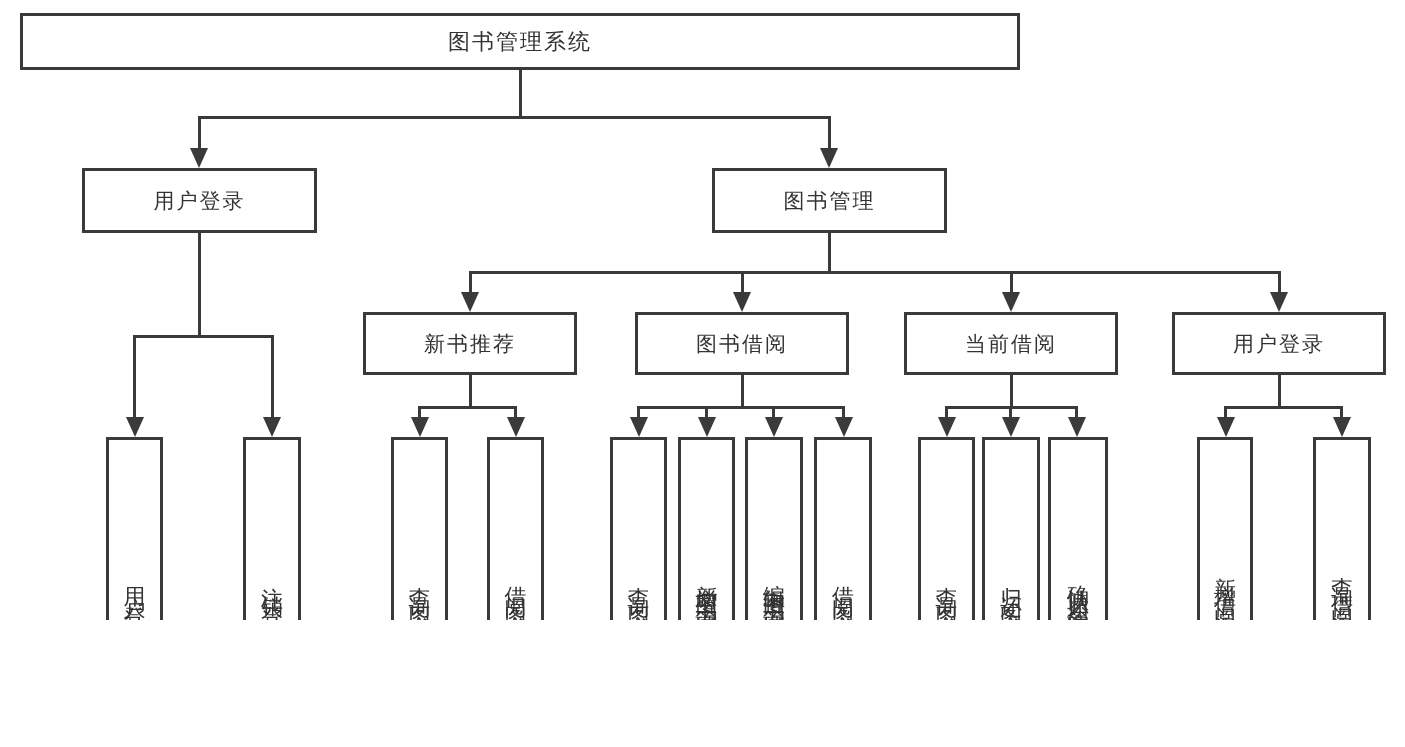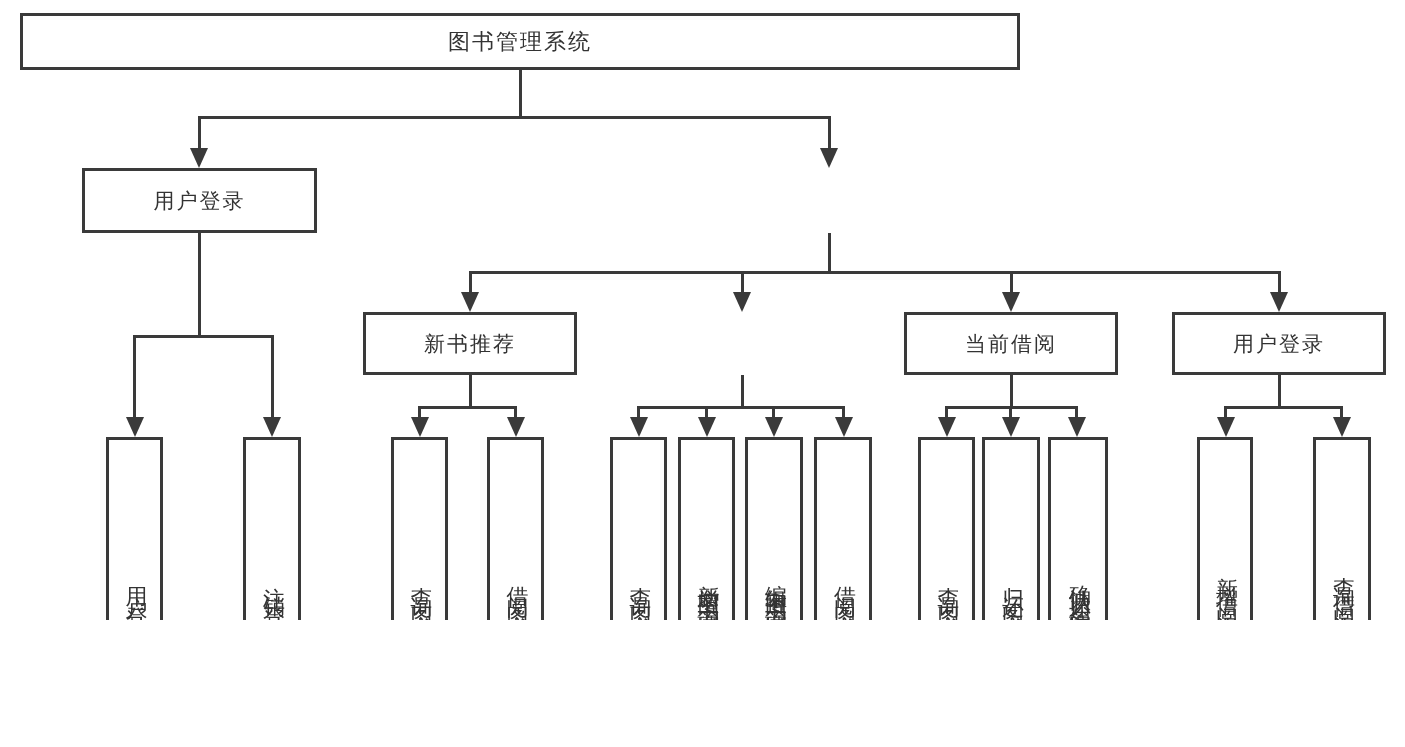--- a/index.html
+++ b/index.html
@@ -1,20 +1,20 @@
 <!DOCTYPE html>
 <html style="--line: #3a3a3a; --text: #333333; --bg: #ffffff; --wm: #c6c6c6;"><head>
 <meta charset="utf-8">
 <style>
   html,body{margin:0;padding:0;background:#fff;}
   #canvas{
     position:relative;
     width:1405px;height:620px;
     background:var(--bg,#ffffff);
-    font-family:Liberation Mono, monospace;
+    font-family:Liberation Sans, sans-serif;
     overflow:hidden;
   }
   .box{
     position:absolute;
     box-sizing:border-box;
     border:3px solid var(--line,#3a3a3a);
     background:#fff;
     display:flex;
     align-items:center;
     justify-content:center;
@@ -59,22 +59,24 @@
   }
 </style>
 </head>
 <body>
 
 <div id="canvas">
 
   <div class="box root-box" style="left:20px;top:13px;width:1000px;height:57px;">图书管理系统</div>
 
   <div class="box" style="left:82px;top:168px;width:235px;height:65px;">用户登录</div>
+  <div class="box" style="left:712px;top:168px;width:235px;height:65px;">图书管理</div>
 
   <div class="box" style="left:363px;top:312px;width:214px;height:63px;text-align:center;">新书推荐</div>
+  <div class="box" style="left:635px;top:312px;width:214px;height:63px;">图书借阅</div>
   <div class="box" style="left:904px;top:312px;width:214px;height:63px;">当前借阅</div>
   <div class="box" style="left:1172px;top:312px;width:214px;height:63px;">用户登录</div>
 
   <div class="box vbox" style="left: 106px; top: 437px; width: 57px; height: 298px; letter-spacing: 10px;">用户登录</div>
   <div class="box vbox" style="left: 243px; top: 437px; width: 58px; height: 298px; letter-spacing: 10px;">注销登录</div>
 
   <div class="box vbox" style="left: 391px; top: 437px; width: 57px; height: 298px; letter-spacing: 10px;">查询图书</div>
   <div class="box vbox" style="left: 487px; top: 437px; width: 57px; height: 298px; letter-spacing: 10px;">借阅图书</div>
 
   <div class="box vbox" style="left: 610px; top: 437px; width: 57px; height: 298px; letter-spacing: 10px;">查询图书</div>

